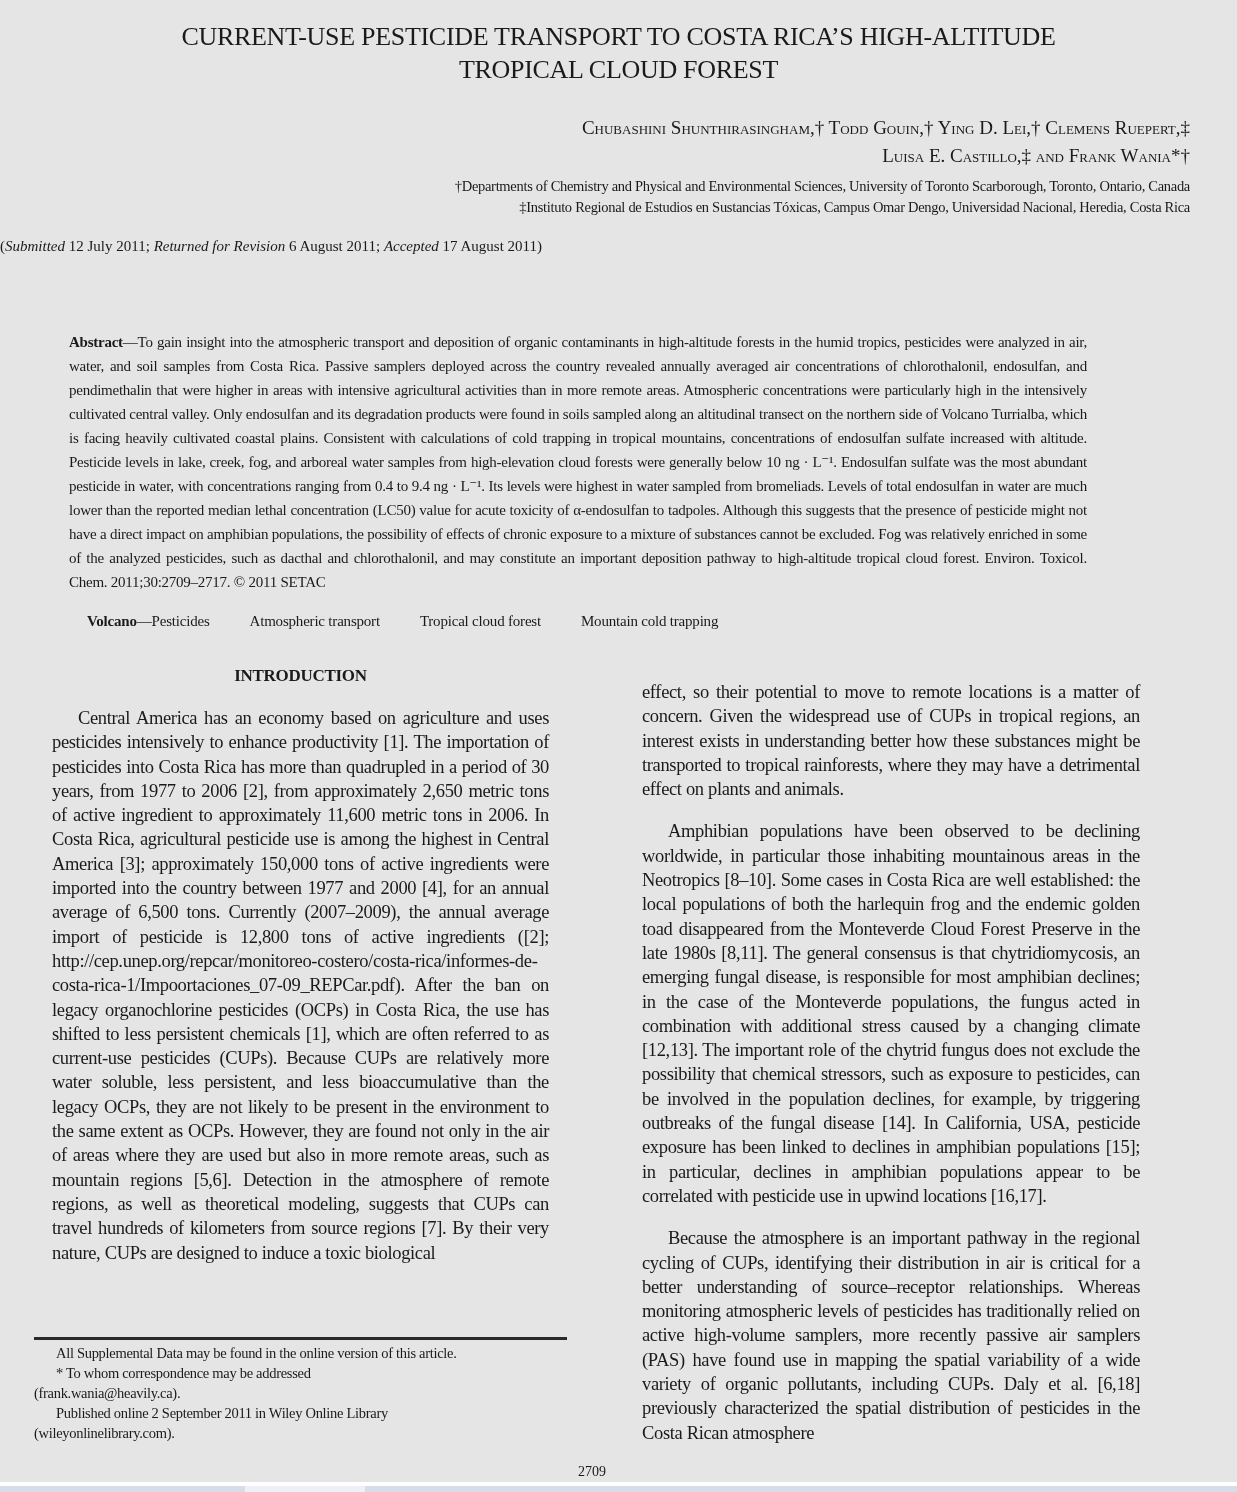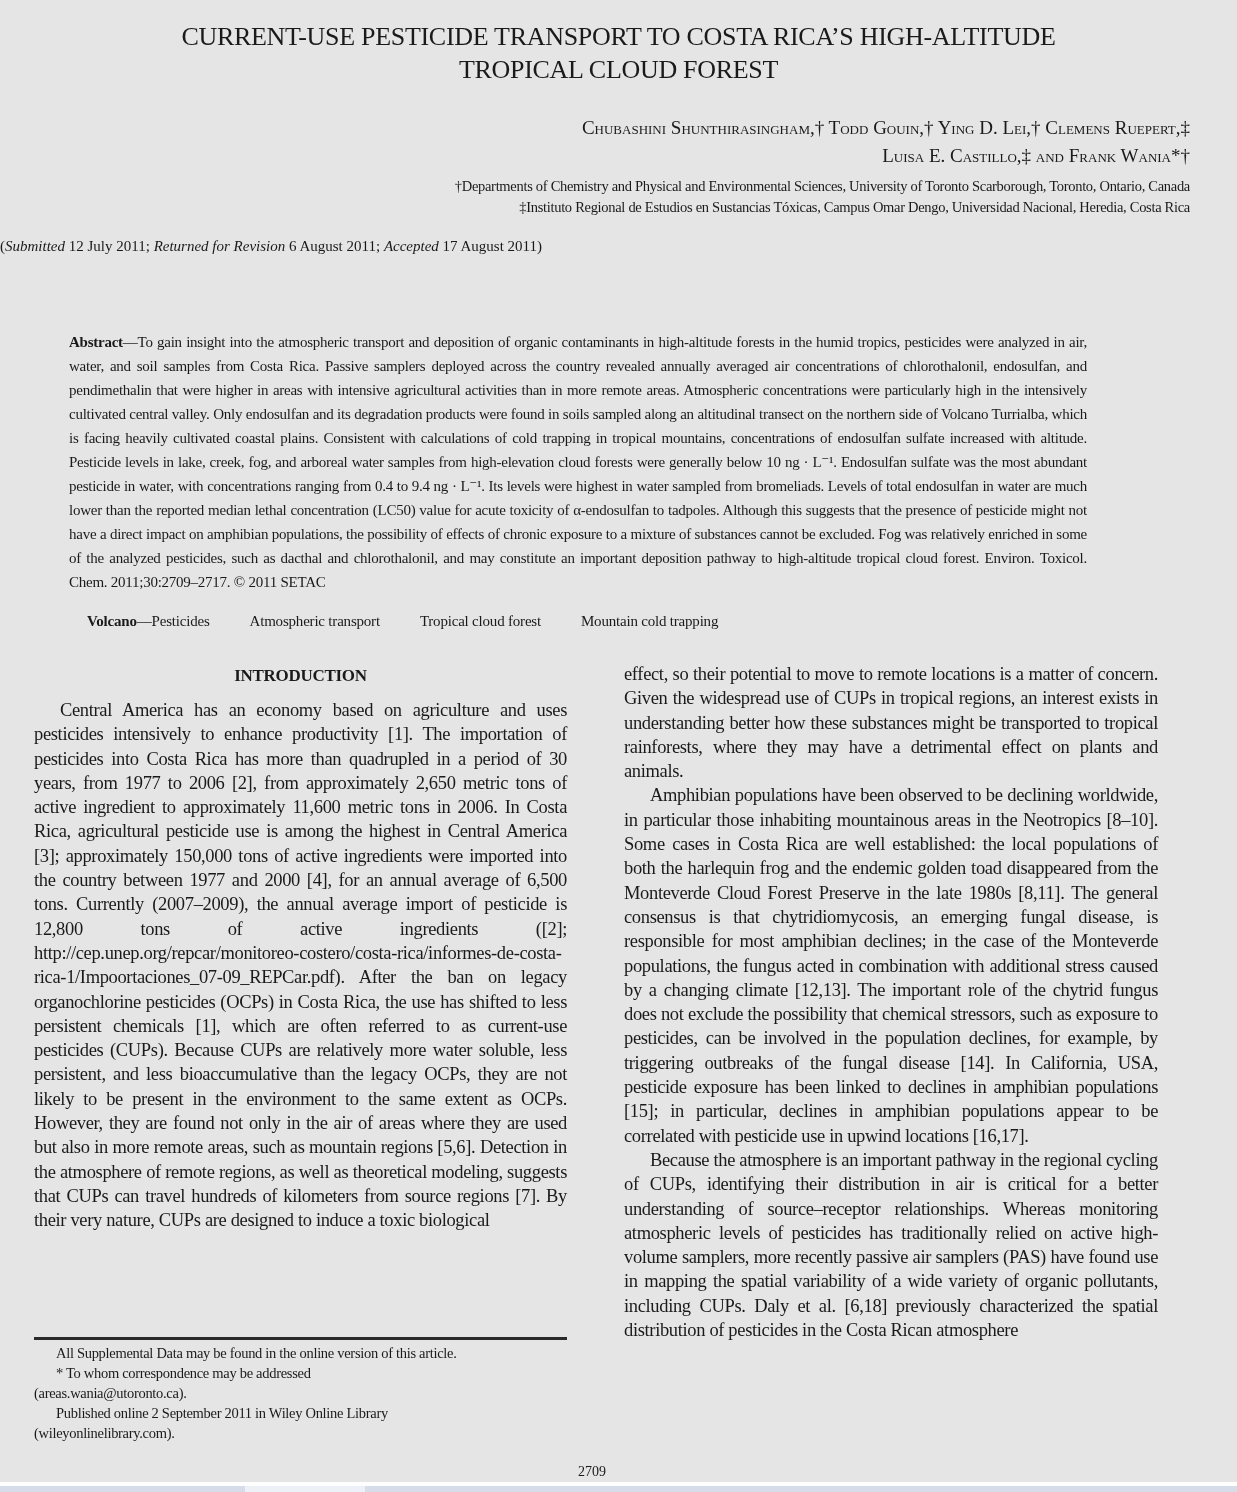--- a/index.html
+++ b/index.html
@@ -93,21 +93,21 @@
     .col-left { left: 34px; width: 533px; top: 662px; }
     .col-right { left: 624px; width: 534px; top: 662px; }
     .section-heading {
       text-align: center;
       font-weight: bold;
       font-size: 17px;
       line-height: 24px;
       margin: 2px 0 10px 0;
       letter-spacing: -0.3px;
     }
-    .para { margin: 0; text-indent: 26px; }
+    .para { margin: 18px; text-indent: 26px; }
     .para.noindent { text-indent: 0; }
     .footnote-rule {
       position: absolute;
       left: 34px;
       width: 533px;
       top: 1337px;
       height: 3px;
       background: #2a2a2a;
     }
     .footnotes {
@@ -180,21 +180,21 @@
     <p class="para noindent">effect, so their potential to move to remote locations is a matter of concern. Given the widespread use of CUPs in tropical regions, an interest exists in understanding better how these substances might be transported to tropical rainforests, where they may have a detrimental effect on plants and animals.</p>
     <p class="para">Amphibian populations have been observed to be declining worldwide, in particular those inhabiting mountainous areas in the Neotropics [8–10]. Some cases in Costa Rica are well established: the local populations of both the harlequin frog and the endemic golden toad disappeared from the Monteverde Cloud Forest Preserve in the late 1980s [8,11]. The general consensus is that chytridiomycosis, an emerging fungal disease, is responsible for most amphibian declines; in the case of the Monteverde populations, the fungus acted in combination with additional stress caused by a changing climate [12,13]. The important role of the chytrid fungus does not exclude the possibility that chemical stressors, such as exposure to pesticides, can be involved in the population declines, for example, by triggering outbreaks of the fungal disease [14]. In California, USA, pesticide exposure has been linked to declines in amphibian populations [15]; in particular, declines in amphibian populations appear to be correlated with pesticide use in upwind locations [16,17].</p>
     <p class="para">Because the atmosphere is an important pathway in the regional cycling of CUPs, identifying their distribution in air is critical for a better understanding of source–receptor relationships. Whereas monitoring atmospheric levels of pesticides has traditionally relied on active high-volume samplers, more recently passive air samplers (PAS) have found use in mapping the spatial variability of a wide variety of organic pollutants, including CUPs. Daly et al. [6,18] previously characterized the spatial distribution of pesticides in the Costa Rican atmosphere</p>
   </div>
 
   <div class="footnote-rule"></div>
 
   <div class="footnotes">
     <p class="ind">All Supplemental Data may be found in the online version of this article.</p>
     <p class="ind">* To whom correspondence may be addressed</p>
-    <p>(areas.wania@utoronto.ca).</p>
+    <p>(frank.wania@heavily.ca).</p>
     <p class="ind">Published online 2 September 2011 in Wiley Online Library</p>
     <p>(wileyonlinelibrary.com).</p>
   </div>
 
   <div class="page-number">2709</div>
 </div>
 
 <div class="viewer-strip">
   <div class="seg"></div>
 </div>

